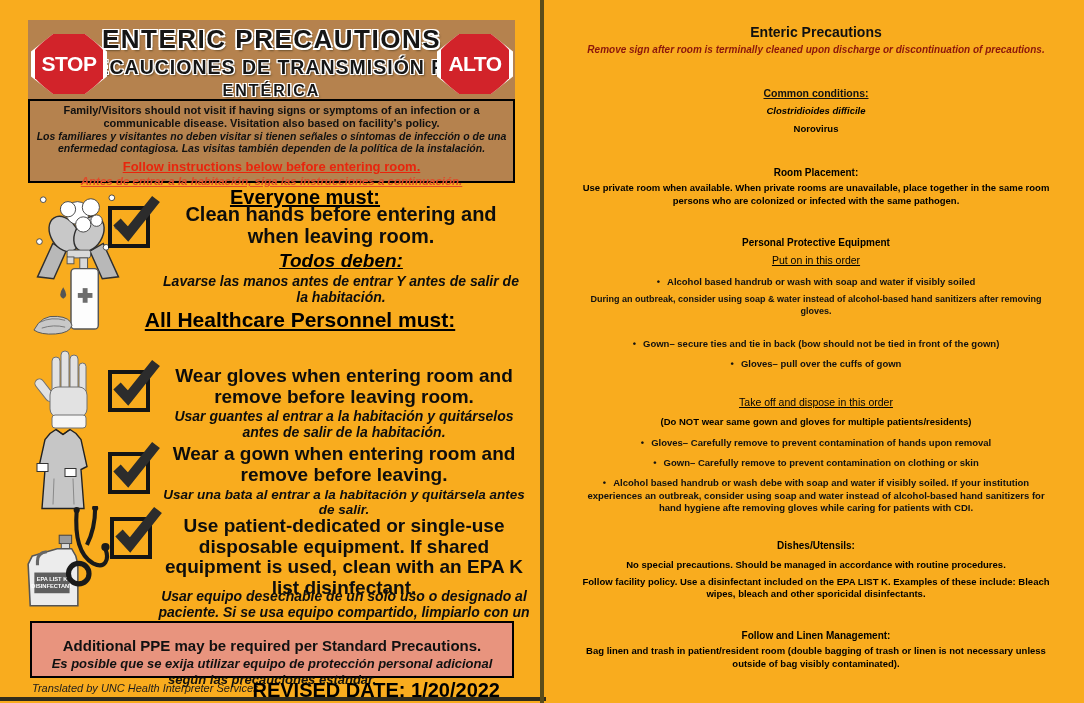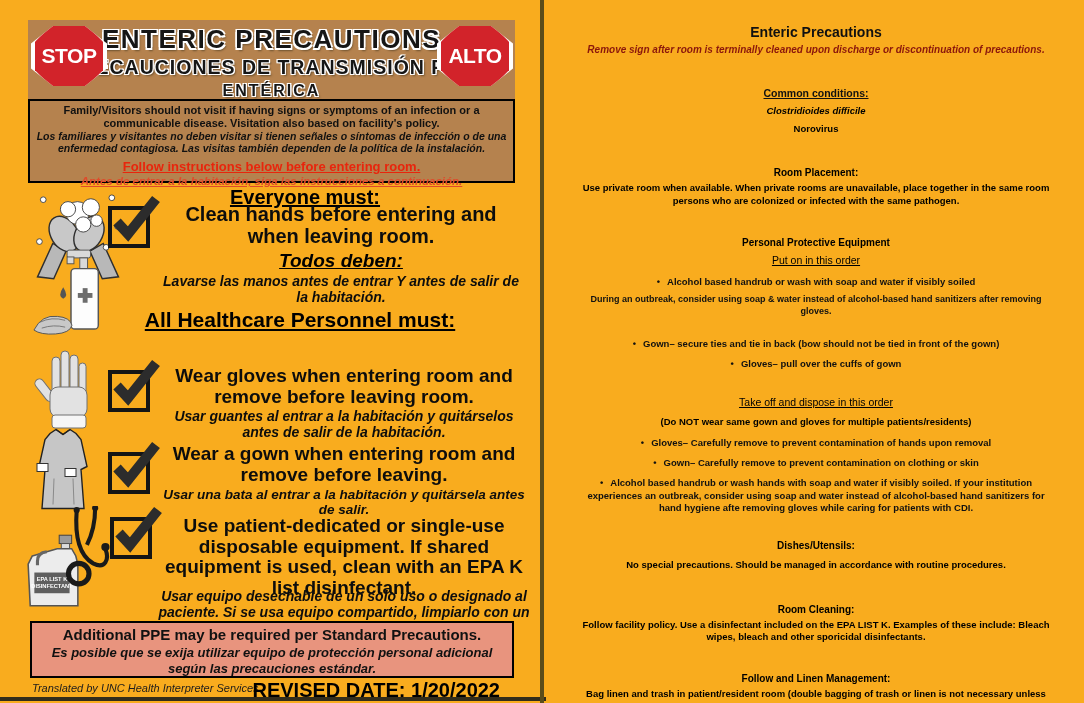--- a/index.html
+++ b/index.html
@@ -13,41 +13,41 @@
   
   .left-sign{position:absolute;left:0;top:0;width:540px;height:703px;}
   .hdr{position:absolute;left:28px;top:20px;width:487px;height:163px;background:#B5824E;}
   .hdr-titles{position:absolute;left:0;top:4px;width:100%;text-align:center;}
   .t1{font-size:26px;font-weight:bold;letter-spacing:1.5px;color:#161616;
       text-shadow:-1.5px -1.5px 0 #fff,1.5px -1.5px 0 #fff,-1.5px 1.5px 0 #fff,1.5px 1.5px 0 #fff,2px 3px 2px #6f5330;}
   .t2{font-size:19.5px;font-weight:bold;letter-spacing:1px;color:#161616;margin-top:1px;
       text-shadow:-1.2px -1.2px 0 #fff,1.2px -1.2px 0 #fff,-1.2px 1.2px 0 #fff,1.2px 1.2px 0 #fff,2px 2px 2px #6f5330;}
   .t3{font-size:16px;font-weight:bold;letter-spacing:2px;color:#161616;margin-top:3px;
       text-shadow:-1.2px -1.2px 0 #fff,1.2px -1.2px 0 #fff,-1.2px 1.2px 0 #fff,1.2px 1.2px 0 #fff,2px 2px 2px #6f5330;}
-  .octagon{position:absolute;width:76px;height:60px;}
+  .octagon{position:absolute;width:76px;height:60px;margin-top:8px;}
   .oct-outer{width:100%;height:100%;background:#fff;display:flex;align-items:center;justify-content:center;
       clip-path:polygon(29% 0,71% 0,100% 29%,100% 71%,71% 100%,29% 100%,0 71%,0 29%);}
   .oct-inner{width:68px;height:68px;background:#D2232A;display:flex;align-items:center;justify-content:center;
       clip-path:polygon(29% 0,71% 0,100% 29%,100% 71%,71% 100%,0 71%,0 29%,29% 0);
       clip-path:polygon(29% 0,71% 0,100% 29%,100% 71%,71% 100%,29% 100%,0 71%,0 29%);
       color:#fff;font-weight:bold;font-size:21px;letter-spacing:-0.5px;}
   .family-box{position:absolute;left:0;right:0;bottom:0;height:84px;border:2px solid #000;box-sizing:border-box;
       text-align:center;padding-top:3px;}
   .fam-en{font-size:11px;font-weight:bold;line-height:1.18;padding:0 8px;}
   .fam-es{font-size:10.5px;font-weight:bold;font-style:italic;line-height:1.15;padding:0 6px;}
   .follow-en{font-size:13px;font-weight:bold;color:#E8250C;text-decoration:underline;margin-top:5px;}
   .follow-es{font-size:11.5px;font-weight:bold;font-style:italic;color:#E04A2A;text-decoration:underline;margin-top:1px;}
   .h-ul{font-weight:bold;text-decoration:underline;text-align:center;color:#000;}
   .h-ul-it{font-weight:bold;font-style:italic;text-decoration:underline;text-align:center;color:#000;}
   .big-en{font-weight:bold;text-align:center;line-height:1.08;color:#0d0d0d;}
   .sub-es{font-weight:bold;font-style:italic;text-align:center;line-height:1.12;color:#0d0d0d;}
   .checkbox{position:absolute;width:34px;height:34px;border:4px solid #151515;}
   .checkbox svg{position:absolute;left:0px;top:-16px;width:48px;height:52px;overflow:visible;}
   .ppe-box{position:absolute;left:30px;top:621px;width:484px;height:57px;background:#E8947E;border:2px solid #000;
-      box-sizing:border-box;text-align:center;padding-top:3px;}
+      box-sizing:border-box;text-align:center;padding-top:14px;}
   .ppe-en{font-size:15px;font-weight:bold;}
   .ppe-es{font-size:13px;font-weight:bold;font-style:italic;line-height:1.25;margin-top:2px;}
   .foot-left{position:absolute;left:32px;top:682px;font-size:11px;font-style:italic;color:#1c1c1c;}
   .foot-right{position:absolute;right:40px;top:679px;font-size:20px;font-weight:bold;color:#000;}
   .bottom-line{position:absolute;left:0;top:697px;width:546px;height:4px;background:#332d1b;}
   .divider{position:absolute;left:540px;top:0;width:4px;height:703px;background:#5C4D1A;}
   
   .rp{position:absolute;left:556px;top:0;width:520px;height:703px;box-sizing:border-box;
       padding:24px 26px 0 26px;text-align:center;}
   .r-title{font-size:14px;font-weight:bold;}
@@ -225,24 +225,23 @@
   <div class="r-order mt6">Put on in this order</div>
   <div class="r-bullet mt10"><span class="dot">•</span><span>Alcohol based handrub or wash with soap and water if visibly soiled</span></div>
   <div class="r-small mt6">During an outbreak, consider using soap &amp; water instead of alcohol-based hand sanitizers after removing gloves.</div>
   <div class="r-bullet mt20"><span class="dot">•</span><span>Gown– secure ties and tie in back (bow should not be tied in front of the gown)</span></div>
   <div class="r-bullet mt8"><span class="dot">•</span><span>Gloves– pull over the cuffs of gown</span></div>
 
   <div class="r-order mt26">Take off and dispose in this order</div>
   <div class="r-body mt8">(Do NOT wear same gown and gloves for multiple patients/residents)</div>
   <div class="r-bullet mt8"><span class="dot">•</span><span>Gloves– Carefully remove to prevent contamination of hands upon removal</span></div>
   <div class="r-bullet mt8"><span class="dot">•</span><span>Gown– Carefully remove to prevent contamination on clothing or skin</span></div>
-  <div class="r-bullet mt8"><span class="dot">•</span><span>Alcohol based handrub or wash hands with soap and water if visibly soiled.  If your institution experiences an outbreak, consider using soap and water instead of alcohol-based hand sanitizers for hand hygiene afte removing gloves while caring for patients with CDI.</span></div>
+  <div class="r-bullet mt8"><span class="dot">•</span><span>Alcohol based handrub or wash debe with soap and water if visibly soiled.  If your institution experiences an outbreak, consider using soap and water instead of alcohol-based hand sanitizers for hand hygiene afte removing gloves while caring for patients with CDI.</span></div>
 
   <div class="r-head mt26">Dishes/Utensils:</div>
   <div class="r-body mt8">No special precautions. Should be managed in accordance with routine procedures.</div>
 
-  <div class="r-head mt32">Room Cleaning:</div>
   <div class="r-body mt4">Follow facility policy.  Use a disinfectant included on the EPA LIST K. Examples of these include: Bleach wipes, bleach and other sporicidal disinfectants.</div>
 
   <div class="r-head mt30">Follow and Linen Management:</div>
   <div class="r-body mt4">Bag linen and trash in patient/resident room (double bagging of trash or linen is not necessary unless outside of bag visibly contaminated).</div>
 
 </div>
 
 </body></html>

